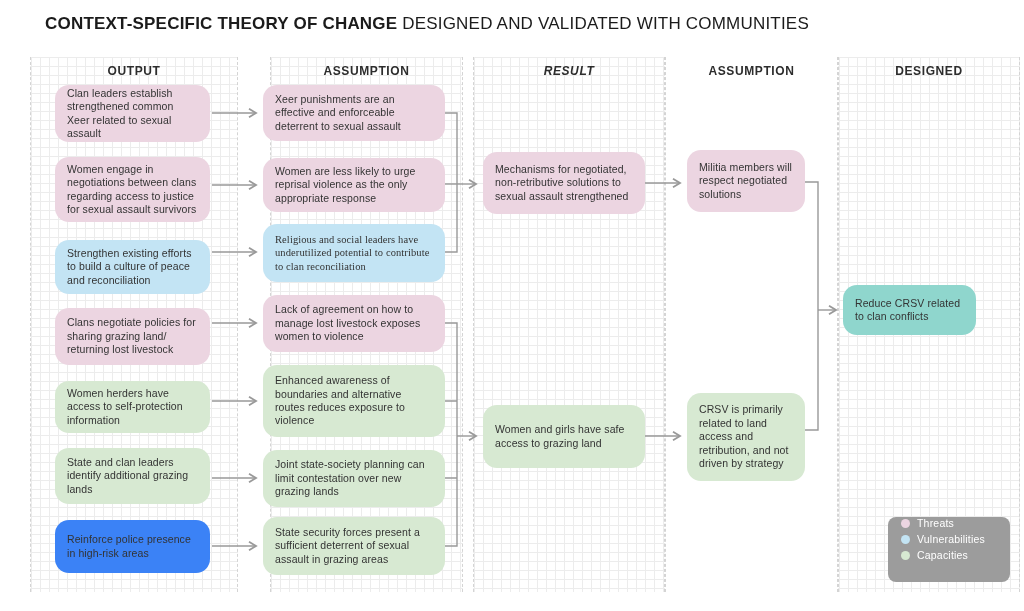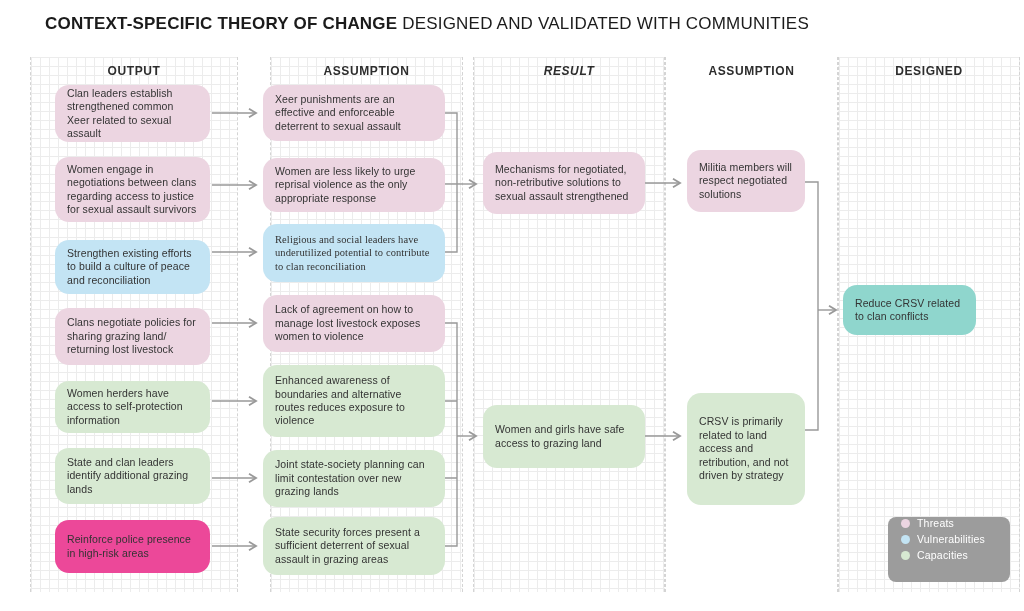--- a/index.html
+++ b/index.html
@@ -93,35 +93,35 @@
     <path class="wire" d="M805,182 H818 V430 H805"></path>
     <path class="wire" marker-end="url(#arrow)" d="M818,310 H836"></path>
   </svg>
 
   <div class="node" style="left: 55px; top: 85px; width: 155px; height: 57px; background: rgb(236, 213, 225);">Clan leaders establish strengthened common Xeer related to sexual assault</div>
   <div class="node" style="left: 55px; top: 157px; width: 155px; height: 65px; background: rgb(236, 213, 225);">Women engage in negotiations between clans regarding access to justice for sexual assault survivors</div>
   <div class="node" style="left: 55px; top: 240px; width: 155px; height: 54px; background: rgb(195, 228, 244);">Strengthen existing efforts to build a culture of peace and reconciliation</div>
   <div class="node" style="left: 55px; top: 308px; width: 155px; height: 57px; background: rgb(236, 213, 225);">Clans negotiate policies for sharing grazing land/ returning lost livestock</div>
   <div class="node" style="left: 55px; top: 381px; width: 155px; height: 52px; background: rgb(215, 233, 210);">Women herders have access to self-protection information</div>
   <div class="node" style="left: 55px; top: 448px; width: 155px; height: 56px; background: rgb(215, 233, 210);">State and clan leaders identify additional grazing lands</div>
-  <div class="node" style="left: 55px; top: 520px; width: 155px; height: 53px; background: #ec4899;">Reinforce police presence in high-risk areas</div>
+  <div class="node" style="left: 55px; top: 520px; width: 155px; height: 53px; background: #3b82f6;">Reinforce police presence in high-risk areas</div>
 
   <div class="node" style="left: 263px; top: 85px; width: 182px; height: 56px; background: rgb(236, 213, 225);">Xeer punishments are an effective and enforceable deterrent to sexual assault</div>
   <div class="node" style="left: 263px; top: 158px; width: 182px; height: 54px; background: rgb(236, 213, 225);">Women are less likely to urge reprisal violence as the only appropriate response</div>
   <div class="node" style="left: 263px; top: 224px; width: 182px; height: 58px; background: rgb(195, 228, 244); font-family: Liberation Serif, serif;">Religious and social leaders have underutilized potential to contribute to clan reconciliation</div>
   <div class="node" style="left: 263px; top: 295px; width: 182px; height: 57px; background: rgb(236, 213, 225);">Lack of agreement on how to manage lost livestock exposes women to violence</div>
   <div class="node" style="left: 263px; top: 365px; width: 182px; height: 72px; background: rgb(215, 233, 210);">Enhanced awareness of boundaries and alternative routes reduces exposure to violence</div>
   <div class="node" style="left: 263px; top: 450px; width: 182px; height: 57px; background: rgb(215, 233, 210);">Joint state-society planning can limit contestation over new grazing lands</div>
   <div class="node" style="left: 263px; top: 517px; width: 182px; height: 58px; background: rgb(215, 233, 210);">State security forces present a sufficient deterrent of sexual assault in grazing areas</div>
 
   <div class="node" style="left: 483px; top: 152px; width: 162px; height: 62px; background: rgb(236, 213, 225);">Mechanisms for negotiated, non-retributive solutions to sexual assault strengthened</div>
   <div class="node" style="left: 483px; top: 405px; width: 162px; height: 63px; background: rgb(215, 233, 210);">Women and girls have safe access to grazing land</div>
 
   <div class="node" style="left: 687px; top: 150px; width: 118px; height: 62px; background: rgb(236, 213, 225);">Militia members will respect negotiated solutions</div>
-  <div class="node" style="left: 687px; top: 393px; width: 118px; height: 112px; background: rgb(215, 233, 210);">CRSV is primarily related to land access and retribution, and not driven by strategy</div>
+  <div class="node" style="left: 687px; top: 393px; width: 118px; height: 88px; background: rgb(215, 233, 210);">CRSV is primarily related to land access and retribution, and not driven by strategy</div>
 
   <div class="node" style="left: 843px; top: 285px; width: 133px; height: 50px; background: rgb(143, 214, 205);">Reduce CRSV related to clan conflicts</div>
 
   <div id="legend" style="background: rgb(156, 156, 156);">
     <div class="legend-row">
       <span class="legend-dot" style="background: rgb(236, 213, 225);"></span>
       <span class="legend-label">Threats</span>
     </div>
     <div class="legend-row">
       <span class="legend-dot" style="background: rgb(195, 228, 244);"></span>

